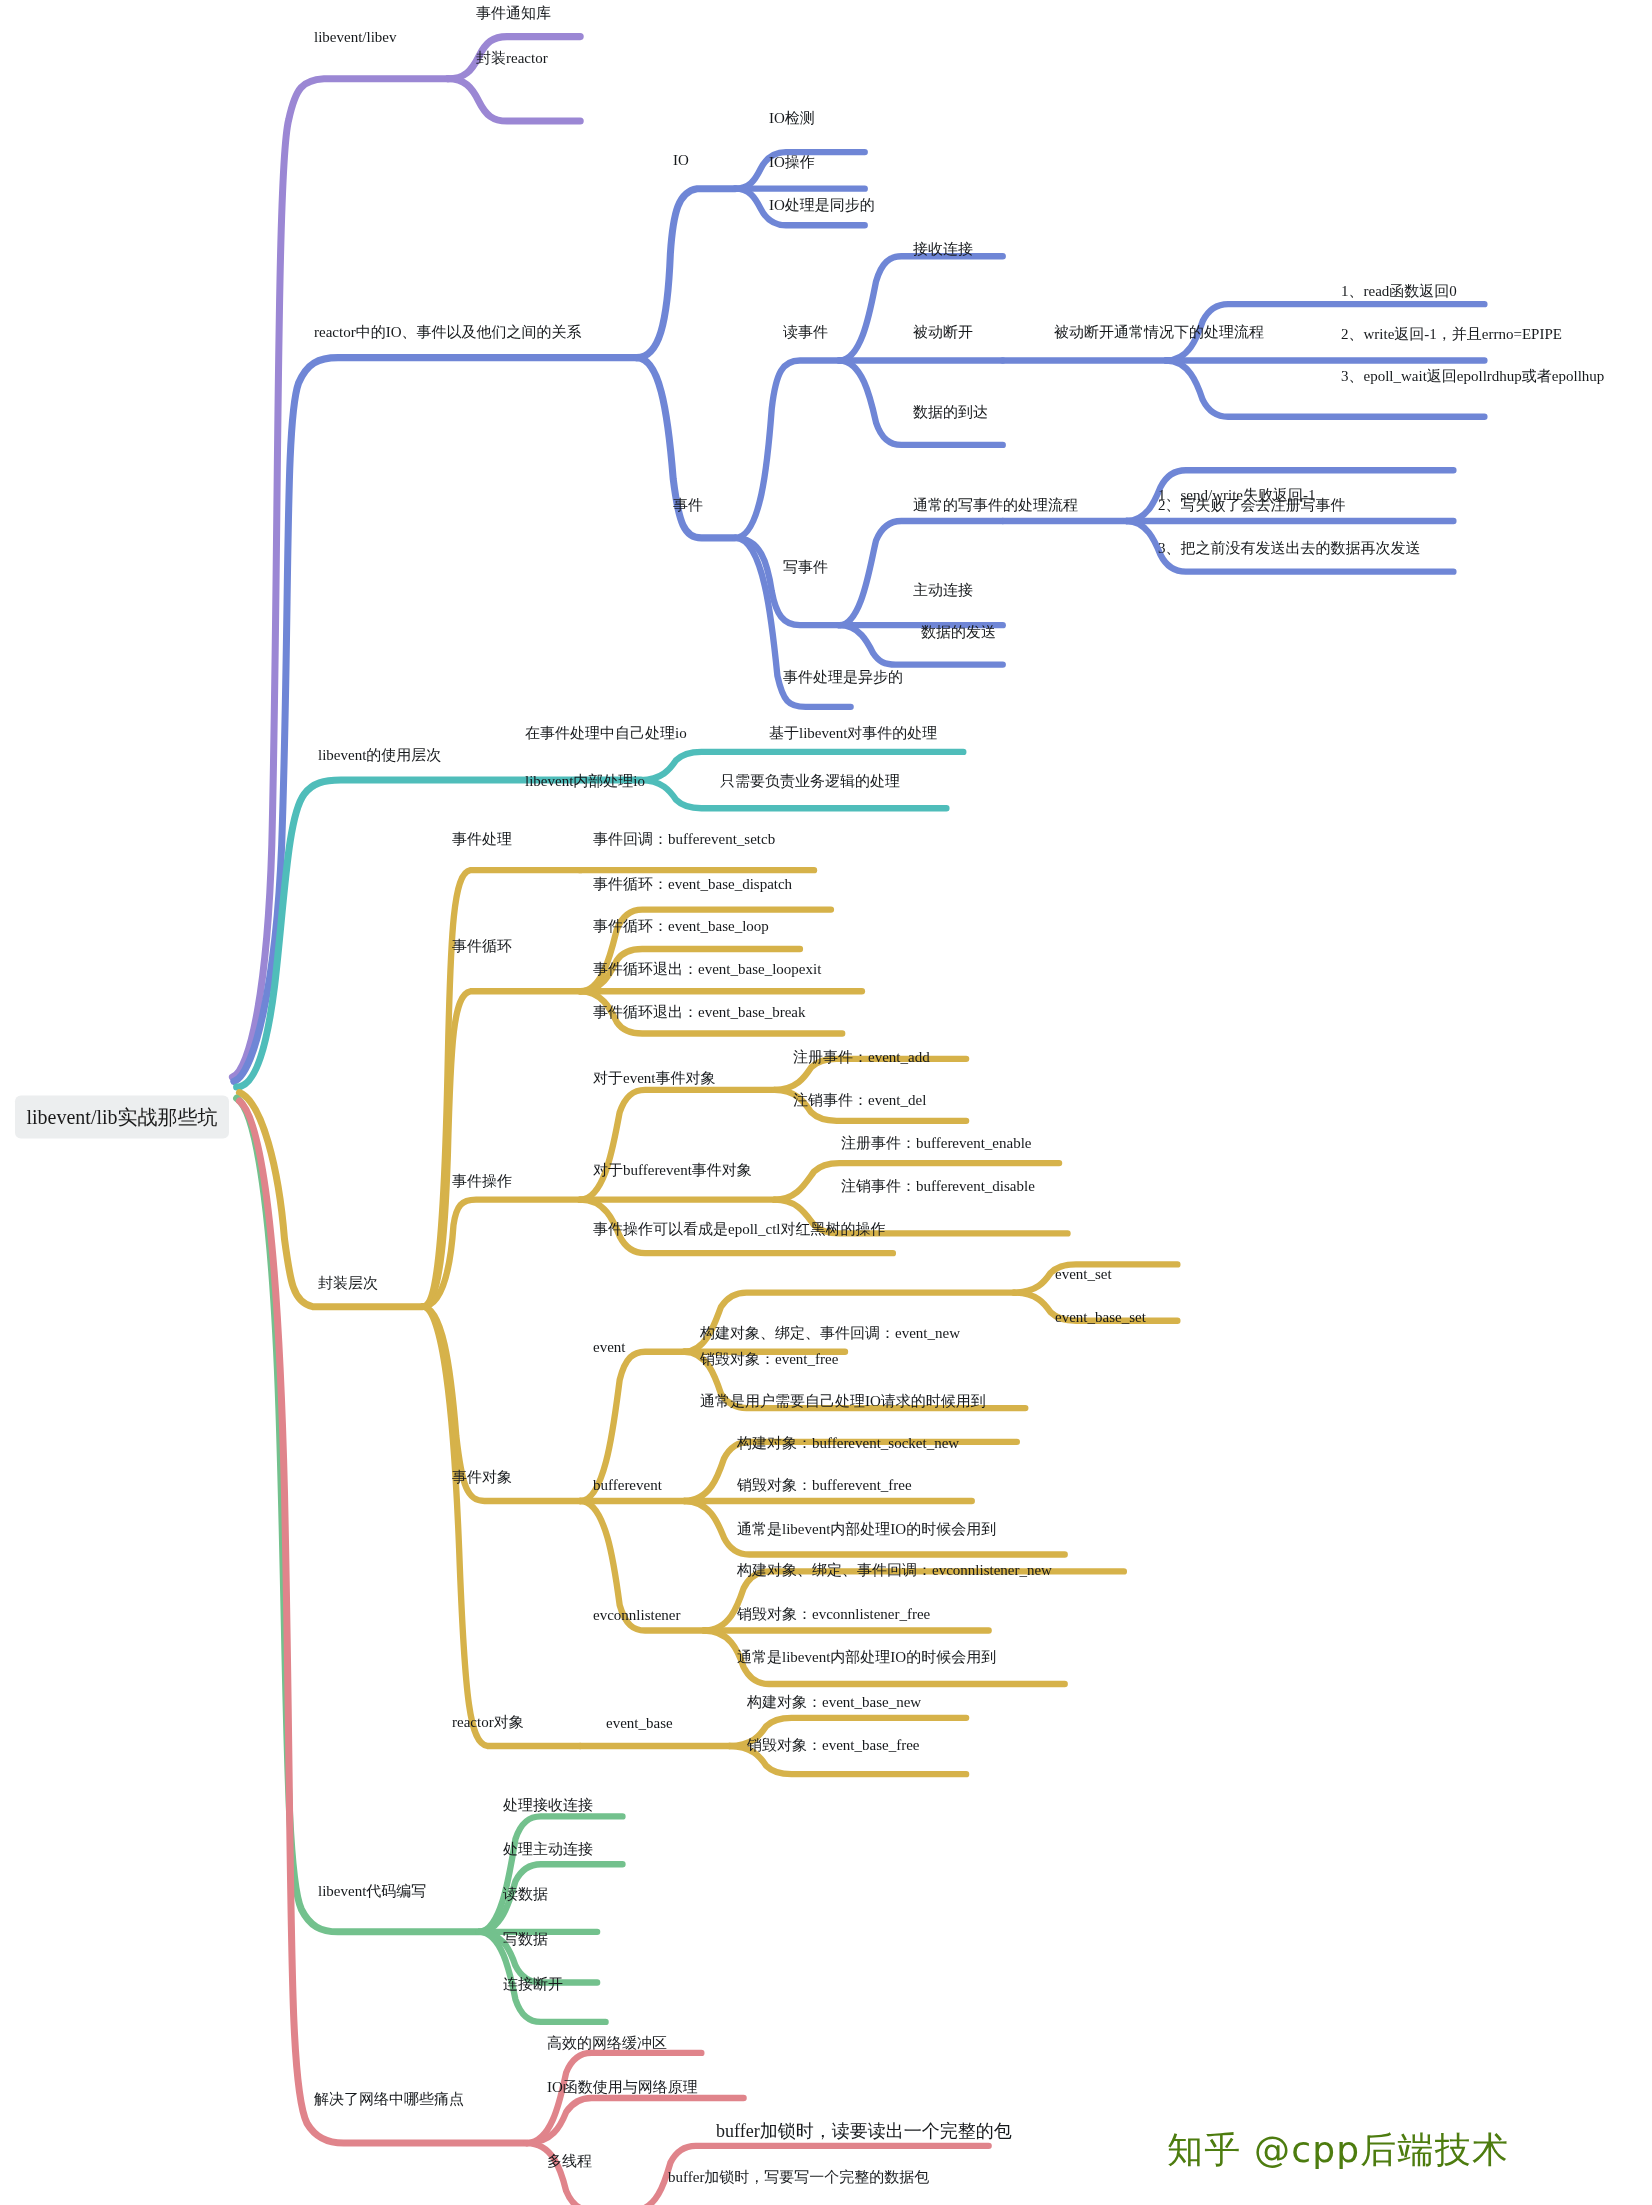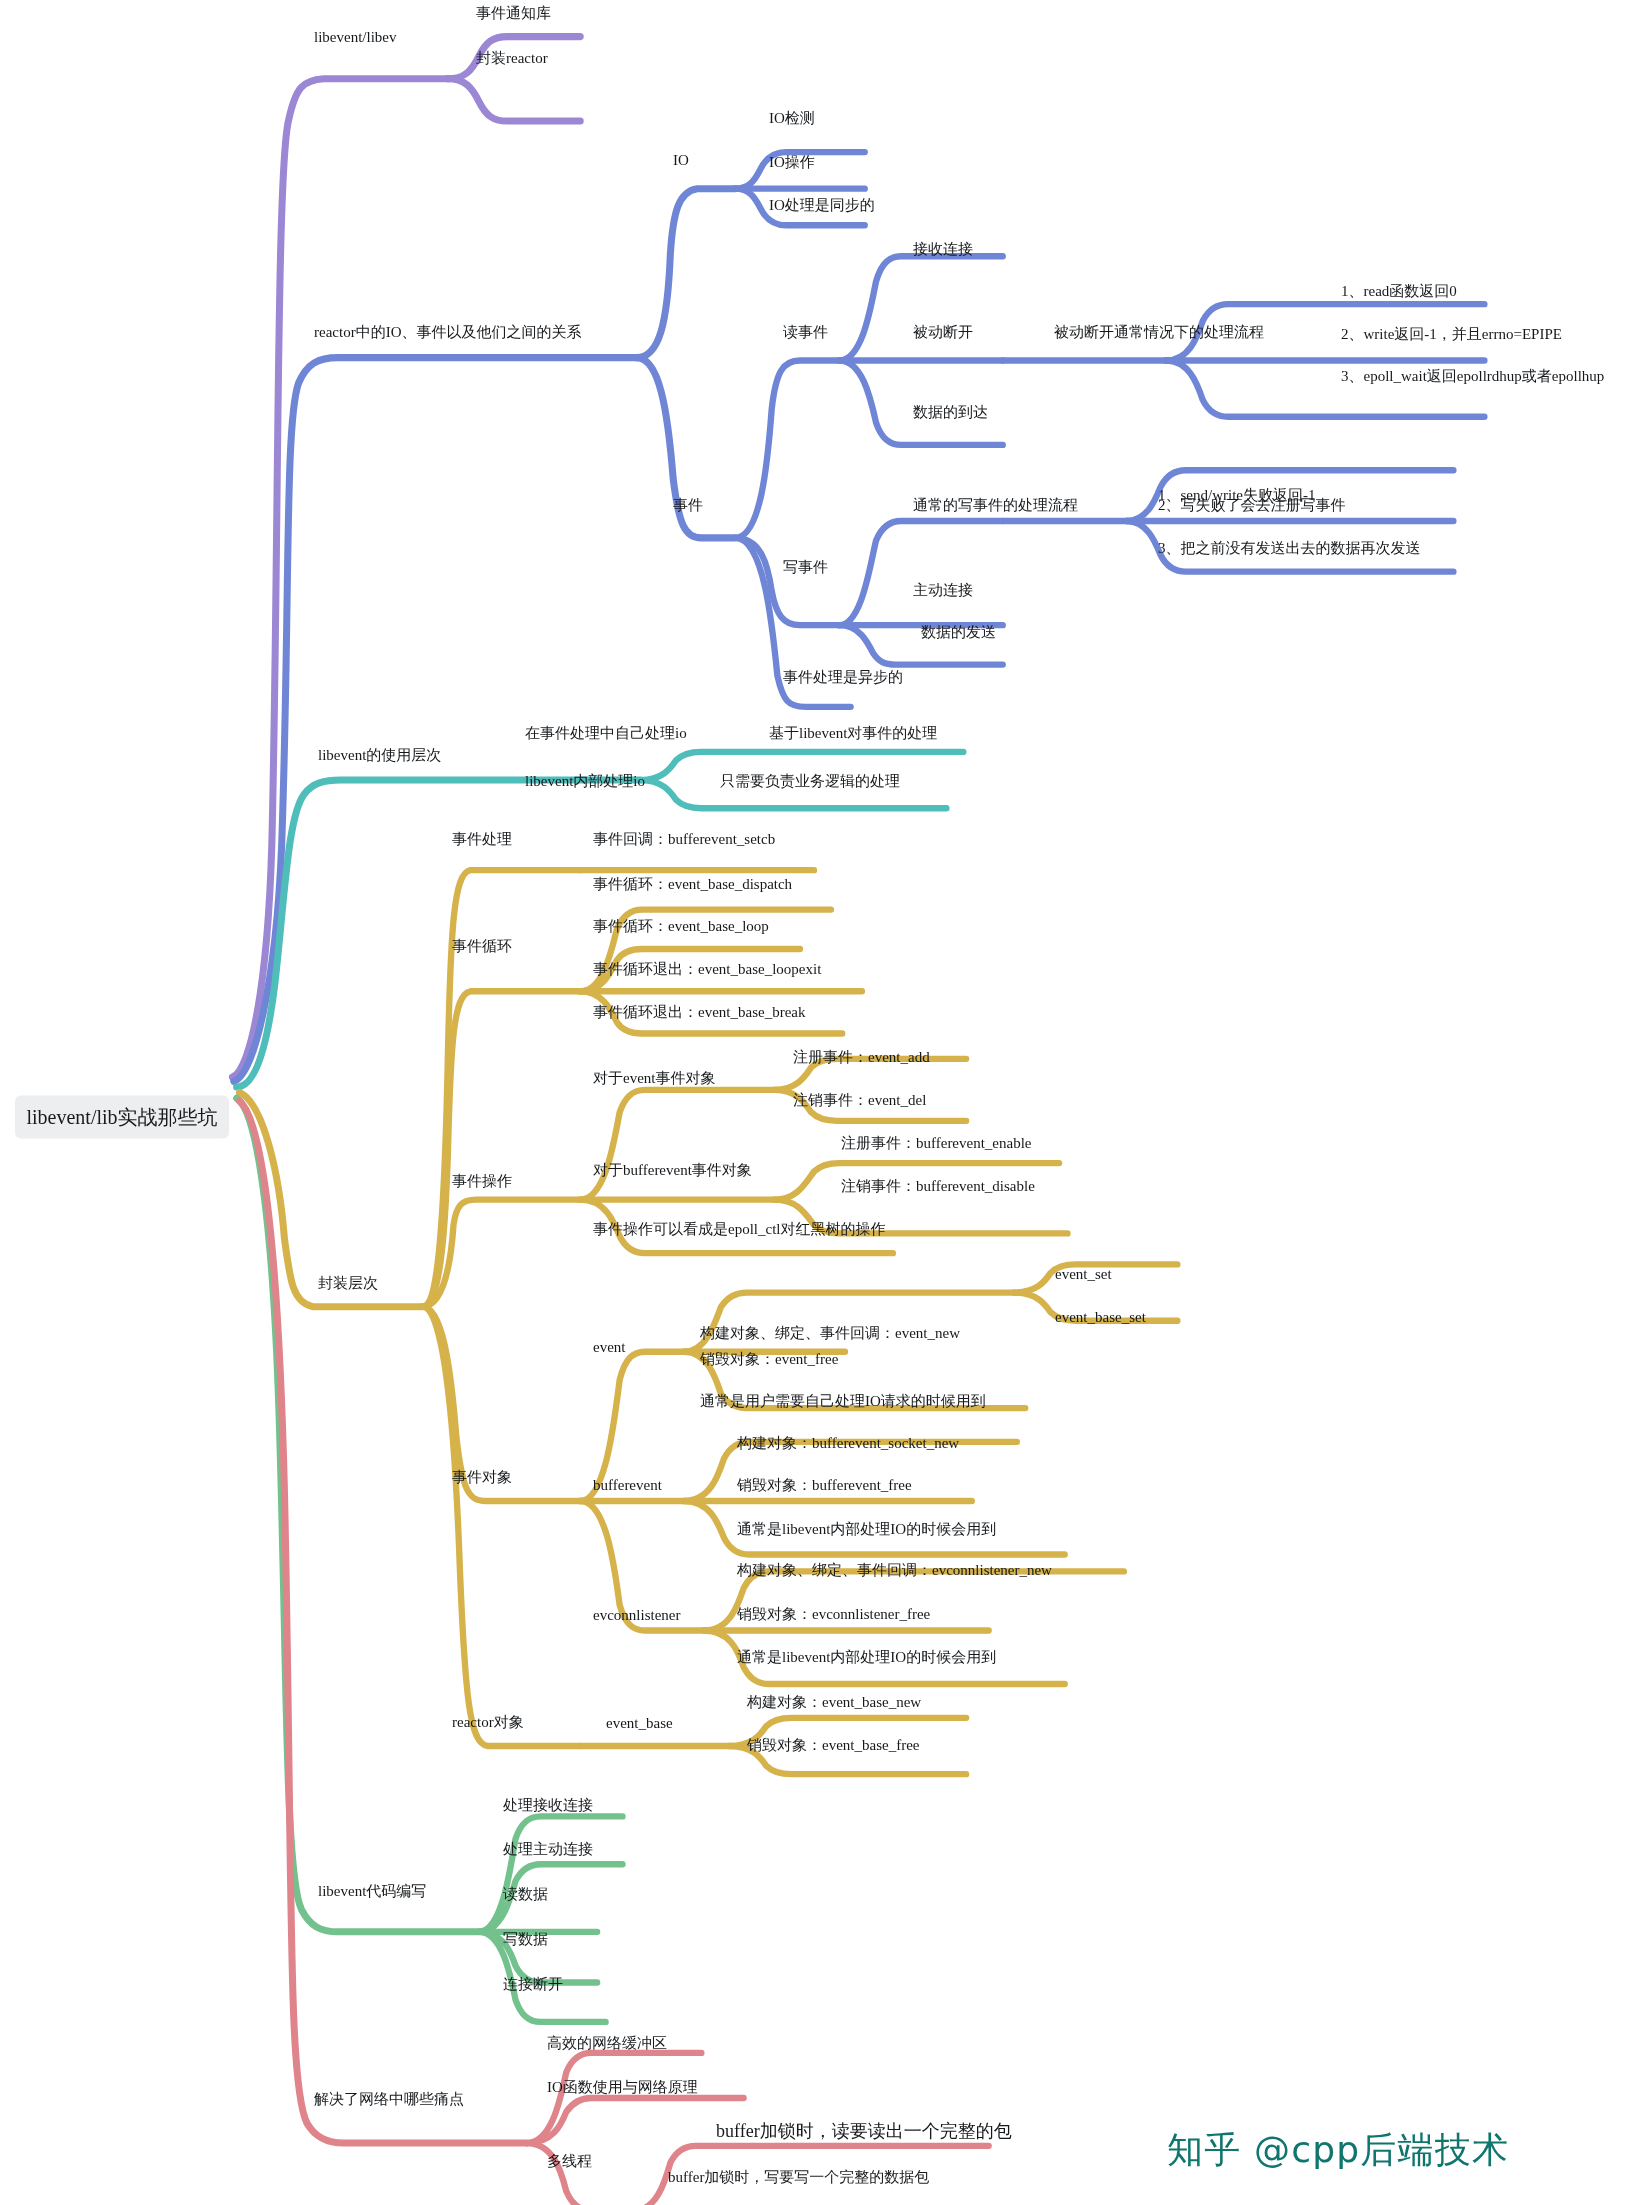--- a/index.html
+++ b/index.html
@@ -4,21 +4,21 @@
 <style>
   html,body{margin:0;padding:0;background:#ffffff;}
   body{font-family:"Liberation Serif","DejaVu Serif",serif;}
   #mindmap{position:relative;width:1652px;height:2205px;background:#fff;overflow:hidden;}
   #links{position:absolute;left:0;top:0;width:1652px;height:2205px;}
   .node{position:absolute;white-space:nowrap;color:#16191c;
         font-family:"Liberation Serif","DejaVu Serif",serif;
         transform:translateY(-100%);}
   .node.root{transform:translateY(-50%);background:#eceeef;border-radius:5.8px;
              padding:8px 11.5px;color:#1a1a1a;}
-  .watermark{position:absolute;white-space:nowrap;color:#0f766e;
+  .watermark{position:absolute;white-space:nowrap;color:#4d7c0f;
              font-family:"DejaVu Sans","Liberation Sans",sans-serif;
              letter-spacing:1.2px;}
 </style>
 </head>
 <body>
 
 <div id="mindmap">
 
   <svg id="links" viewBox="0 0 1173 1566" preserveAspectRatio="none" xmlns="http://www.w3.org/2000/svg">
 

